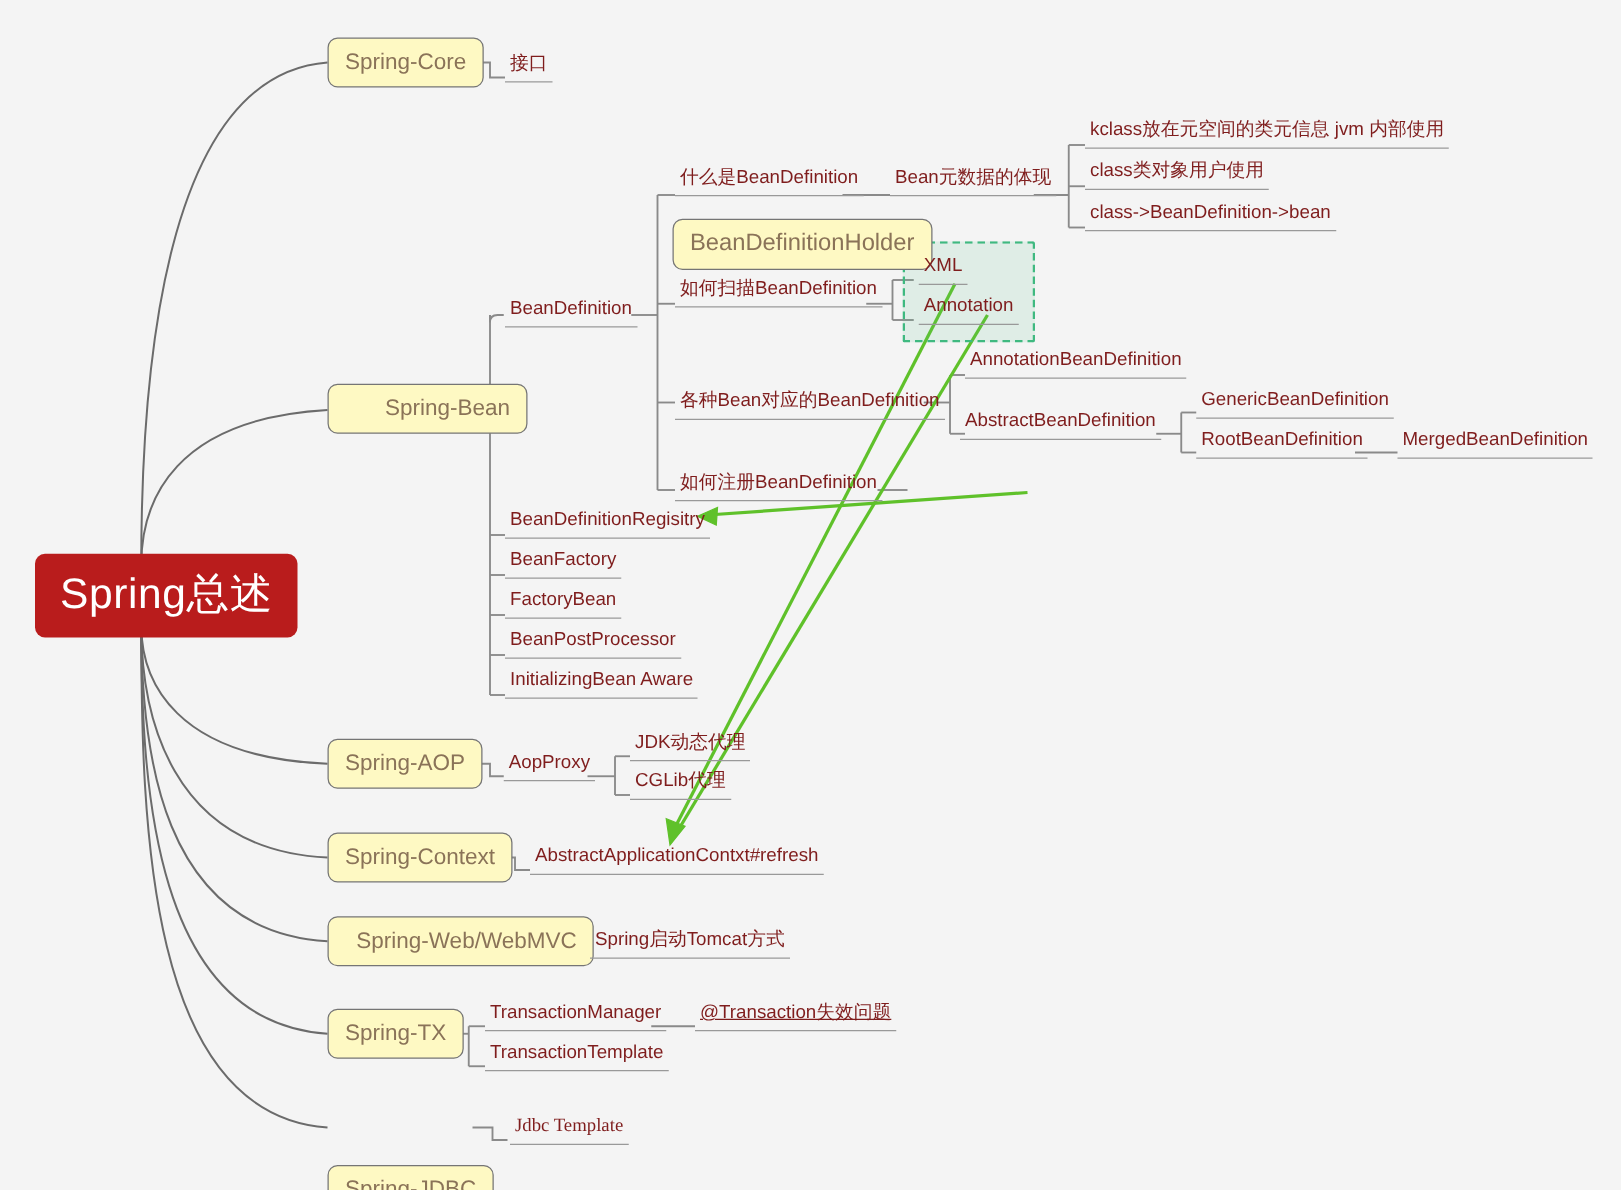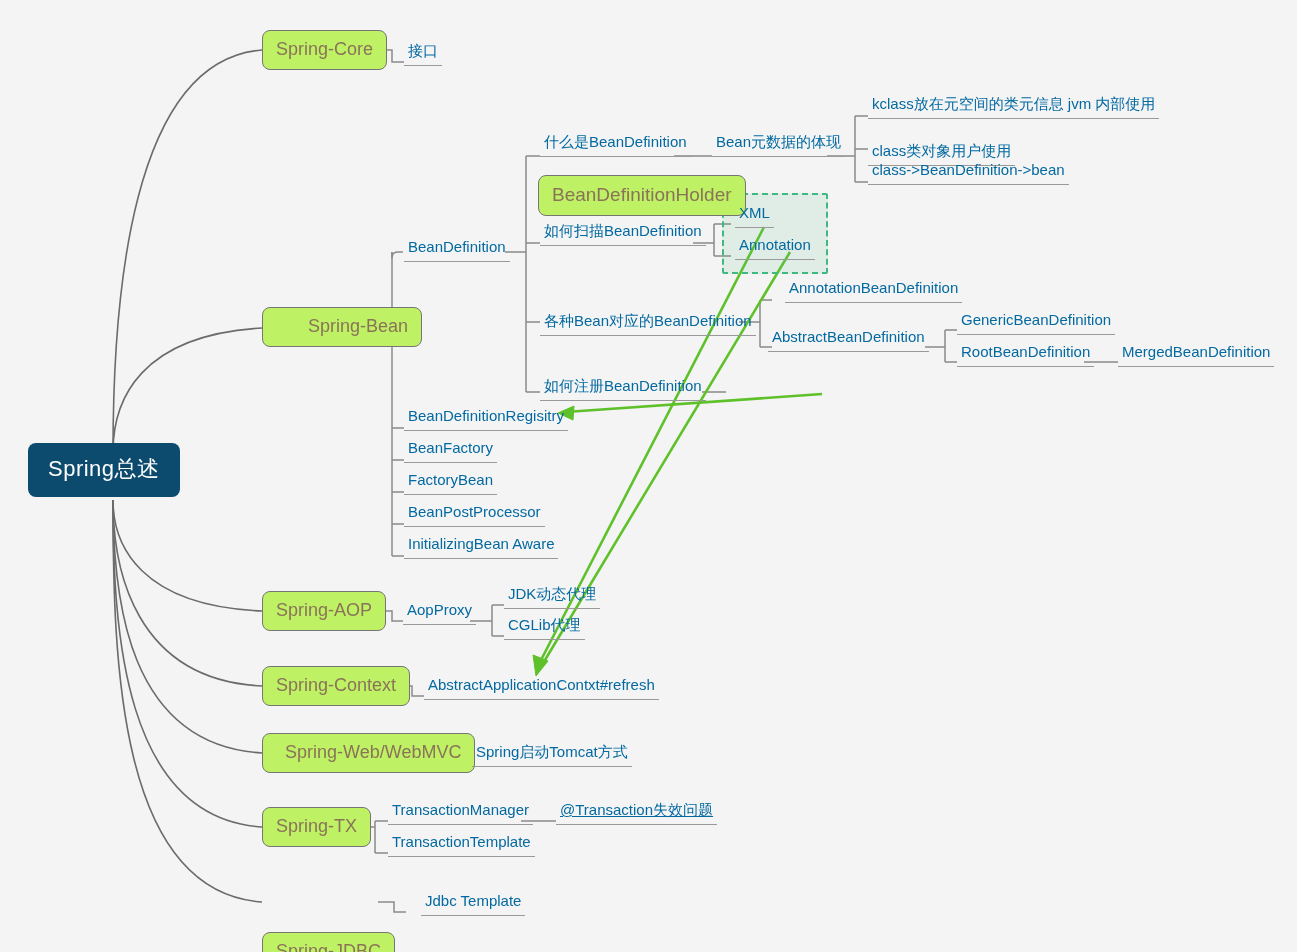--- a/index.html
+++ b/index.html
@@ -27,44 +27,44 @@
     height: 952px;
     pointer-events: none;
   }
   .node {
     position: absolute;
     white-space: nowrap;
     box-sizing: border-box;
   }
   
   .root-node {
-    background: #0c4a6e;
+    background: #b91c1c;
     color: #ffffff;
     border-radius: 8px;
-    font-size: 22px;
+    font-size: 34px;
     padding: 14px 20px 16px 20px;
     letter-spacing: 0.5px;
     line-height: 1.1;
   }
   
   .box-node {
-    background: #bef264;
+    background: #fef9c3;
     border: 1.4px solid #757575;
     border-radius: 8px;
     color: #8a7358;
     font-size: 18px;
     padding: 8px 13px 9px 13px;
     line-height: 1.15;
   }
   .box-node.small {
     font-size: 19px;
   }
   
   .leaf-node {
-    color: #0369a1;
+    color: #7f1d1d;
     font-size: 15px;
     padding: 2px 4px 5px 4px;
     border-bottom: 1.6px solid #999999;
     line-height: 1.2;
   }
   .leaf-node.cn {
     font-size: 15px;
   }
   .sel-box {
     position: absolute;
@@ -213,21 +213,21 @@
 
   <div class="node leaf-node cn" style="left:540px; top:131px;">
     <span>什么是BeanDefinition</span>
   </div>
   <div class="node leaf-node cn" style="left:712px; top:131px;">
     <span>Bean元数据的体现</span>
   </div>
   <div class="node leaf-node cn" style="left:868px; top:93px;">
     <span>kclass放在元空间的类元信息 jvm 内部使用</span>
   </div>
-  <div class="node leaf-node cn" style="left:868px; top:140px;">
+  <div class="node leaf-node cn" style="left:868px; top:126px;">
     <span>class类对象用户使用</span>
   </div>
   <div class="node leaf-node" style="left:868px; top:159px;">
     <span>class-&gt;BeanDefinition-&gt;bean</span>
   </div>
 
   <div class="node box-node small" style="left:538px; top:175px;">
     <span>BeanDefinitionHolder</span>
   </div>
 
@@ -237,21 +237,21 @@
   <div class="node leaf-node" style="left:735px; top:202px;">
     <span>XML</span>
   </div>
   <div class="node leaf-node" style="left:735px; top:234px;">
     <span>Annotation</span>
   </div>
 
   <div class="node leaf-node cn" style="left:540px; top:310px;">
     <span>各种Bean对应的BeanDefinition</span>
   </div>
-  <div class="node leaf-node" style="left:772px; top:277px;margin-left:13px;">
+  <div class="node leaf-node" style="left:772px; top:277px;">
     <span>AnnotationBeanDefinition</span>
   </div>
   <div class="node leaf-node" style="left:768px; top:326px;">
     <span>AbstractBeanDefinition</span>
   </div>
   <div class="node leaf-node" style="left:957px; top:309px;">
     <span>GenericBeanDefinition</span>
   </div>
   <div class="node leaf-node" style="left:957px; top:341px;">
     <span>RootBeanDefinition</span>
@@ -300,17 +300,17 @@
   <div class="node leaf-node cn" style="left:556px; top:799px;text-decoration:underline;">
     <span>@Transaction失效问题</span>
   </div>
   <div class="node leaf-node" style="left:388px; top:831px;">
     <span>TransactionTemplate</span>
   </div>
 
   <div class="node box-node" style="left:262px; top:932px;">
     <span>Spring-JDBC</span>
   </div>
-  <div class="node leaf-node" style="left:421px; top:890px;">
+  <div class="node leaf-node" style="left:408px; top:890px;font-family:Liberation Serif, serif;">
     <span>Jdbc Template</span>
   </div>
 
 </div>
 
 </body></html>

